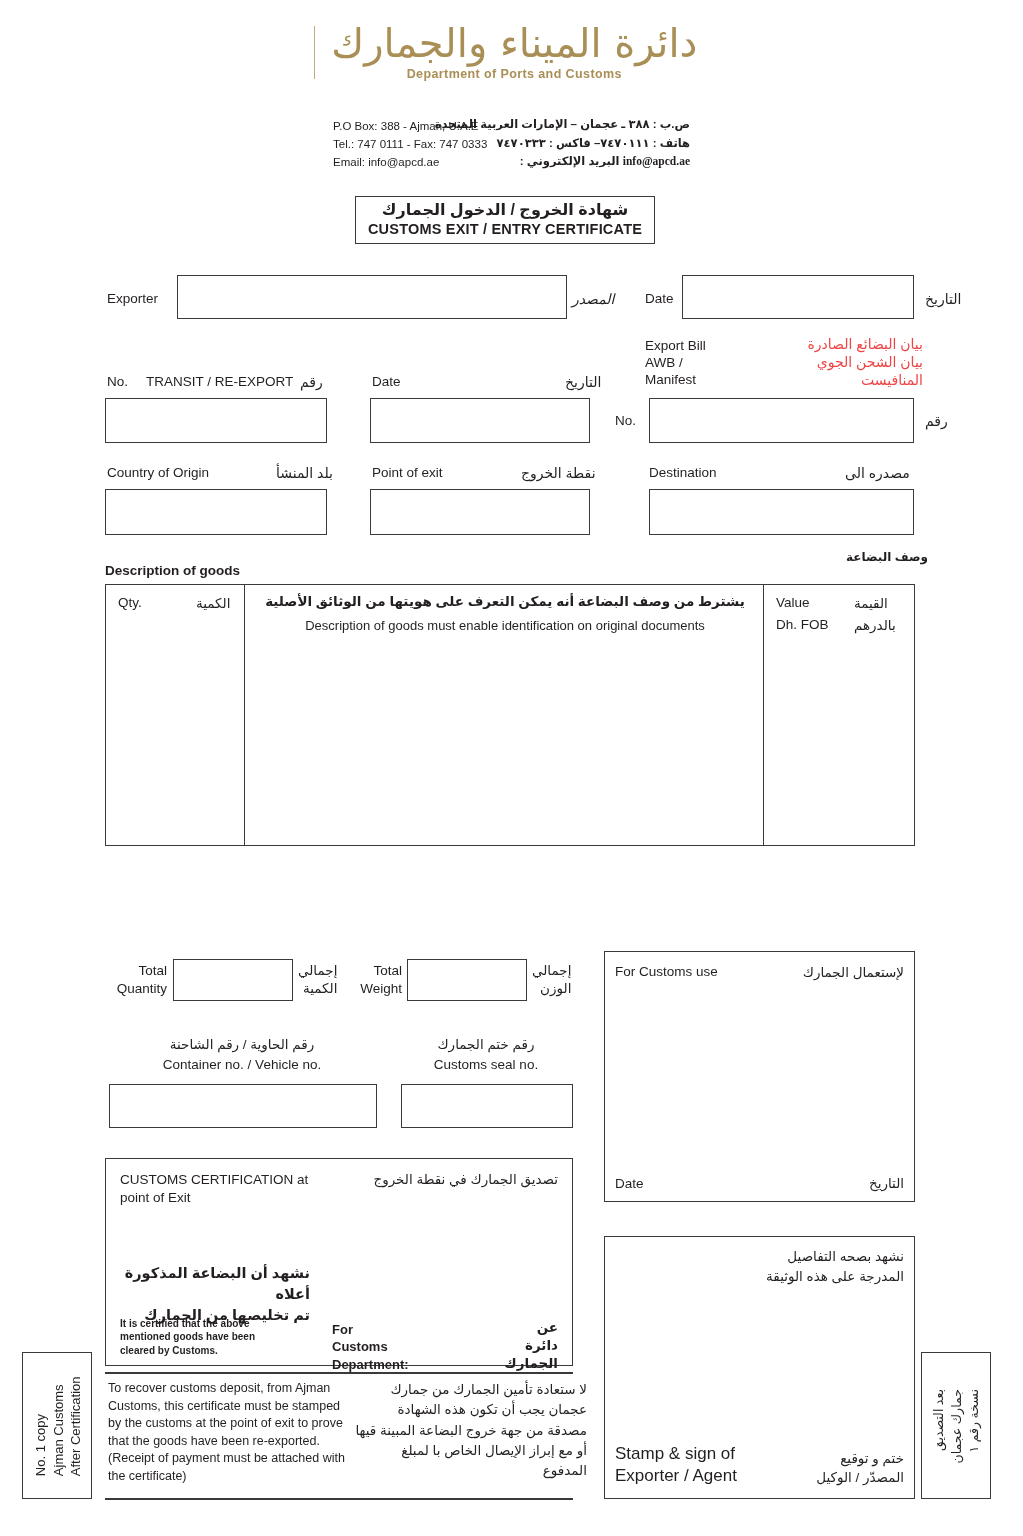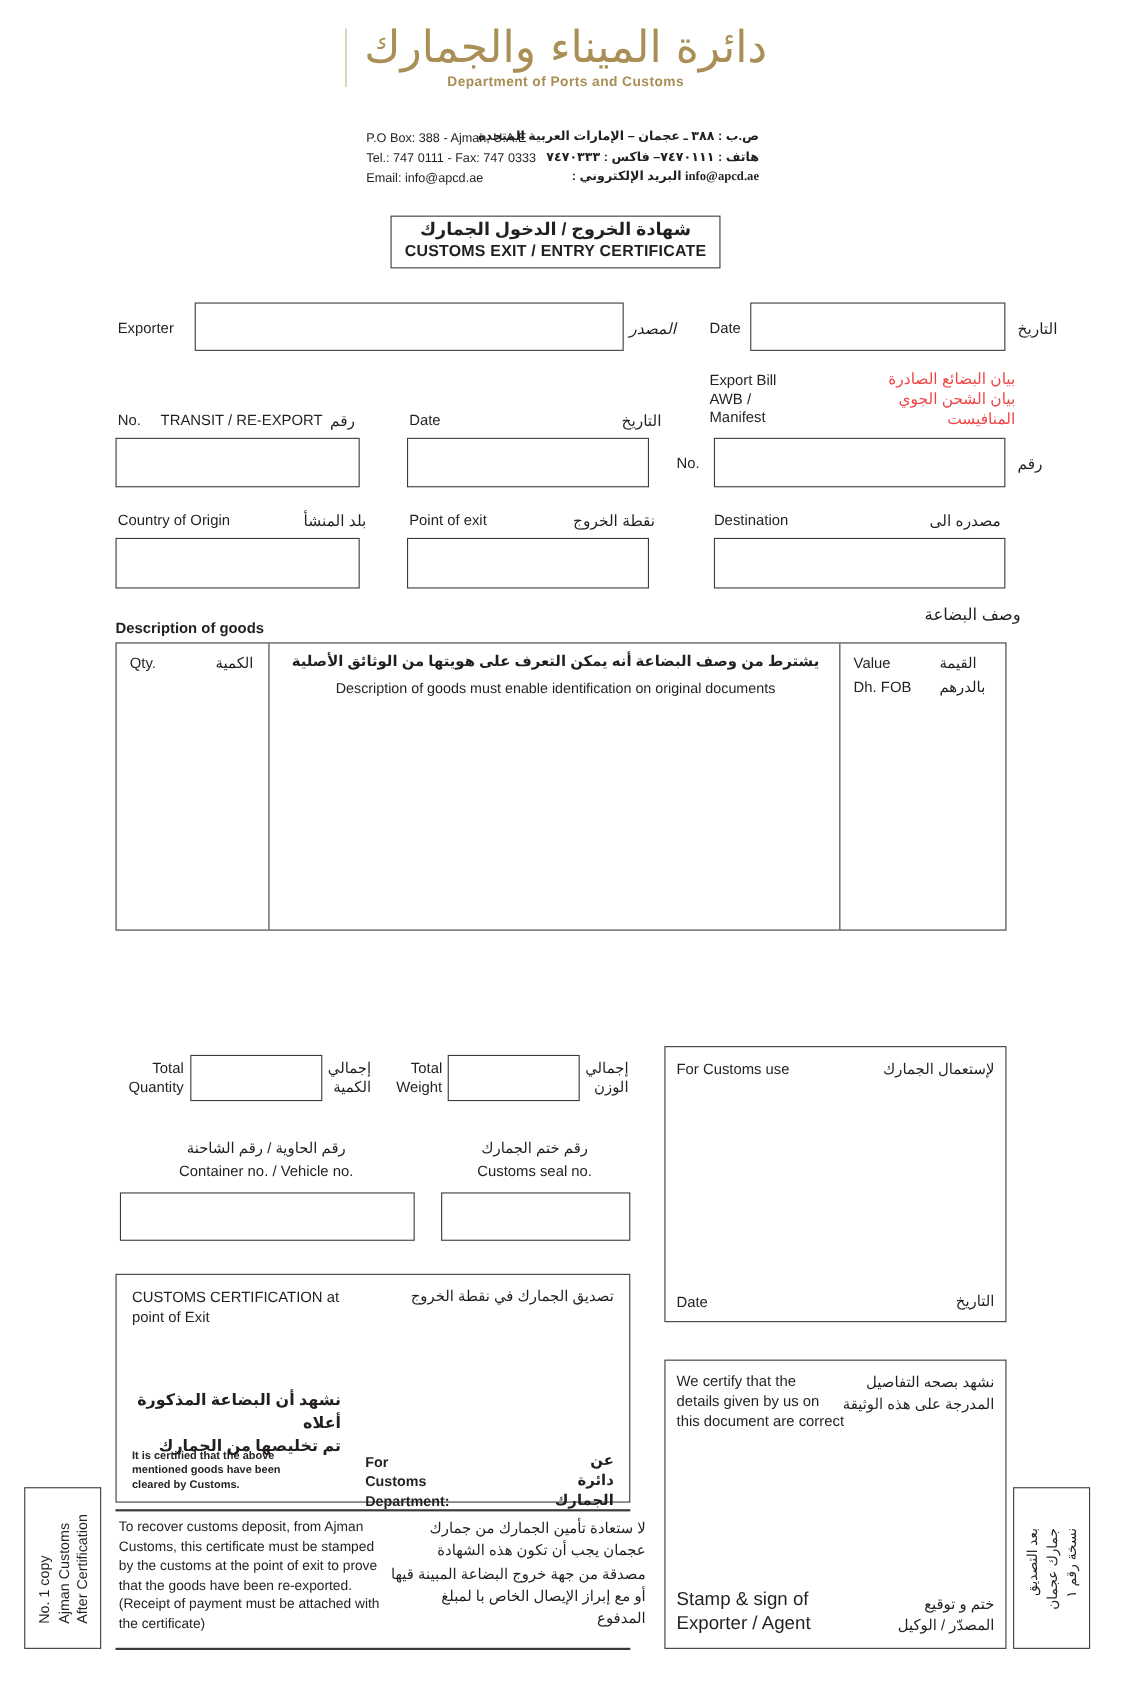--- a/index.html
+++ b/index.html
@@ -197,21 +197,21 @@
 
   <div class="fl-en abs" style="left:372px; top:465px;">Point of exit</div>
   <div class="fl-ar abs" style="left:521px; top:465px;">نقطة الخروج</div>
   <div class="box abs" style="left:370px; top:489px; width:220px; height:46px;"></div>
 
   <div class="fl-en abs" style="left:649px; top:465px;">Destination</div>
   <div class="fl-ar abs" style="left:845px; top:465px;">مصدره الى</div>
   <div class="box abs" style="left:649px; top:489px; width:265px; height:46px;"></div>
 
   <div class="abs" style="left:105px; top:552px; font-size:13.5px; font-weight:bold;margin-top:11px;">Description of goods</div>
-  <div class="abs ar" style="right:95px; top:550px; font-size:15px; font-weight:normal;">وصف البضاعة</div>
+  <div class="abs ar" style="right:95px; top:550px; font-size:12px; font-weight:bold;">وصف البضاعة</div>
 
   <div id="goods-table" class="abs box">
     <div class="vline" style="left:138px;"></div>
     <div class="vline" style="left:657px;"></div>
 
     <div class="abs" style="left:12px; top:10px; font-size:13.5px;">Qty.</div>
     <div class="abs ar" style="left:90px; top:10px; font-size:13.5px;">الكمية</div>
 
     <div class="abs ar" style="left:150px; width:498px; top:8px; text-align:center; font-size:13.5px; font-weight:bold;">يشترط من وصف البضاعة أنه يمكن التعرف على هويتها  من الوثائق الأصلية</div>
     <div class="abs" style="left:150px; width:498px; top:33px; text-align:center; font-size:13px;">Description of goods must enable identification on original documents</div>
@@ -289,25 +289,20 @@
       <div>الجمارك</div>
     </div>
   </div>
 
   <div class="abs" style="left:108px; top:1380px; width:240px; font-size:12.5px; line-height:1.4;">To recover customs deposit, from Ajman Customs, this certificate must be stamped by the customs at the point of exit to prove that the goods have been re-exported. (Receipt of payment must be attached with the certificate)</div>
   <div class="abs ar" style="left:355px; width:232px; top:1380px; font-size:13.5px; line-height:1.5; text-align:right;">لا ستعادة تأمين الجمارك من جمارك عجمان يجب أن تكون هذه الشهادة مصدقة من جهة خروج البضاعة المبينة قيها أو مع إبراز الإيصال الخاص با لمبلغ المدفوع</div>
   <div class="abs" style="left:105px; top:1372px; width:468px; height:1.6px; background:#3a3a3a;"></div>
   <div class="abs" style="left:105px; top:1498px; width:468px; height:1.6px; background:#3a3a3a;"></div>
 
   <div class="box abs" style="left:604px; top:1236px; width:311px; height:263px;">
-    <div class="abs" style="left:10px; top:10px; font-size:13.5px; line-height:1.33;">
-      <div>We certify that the</div>
-      <div>details given by us on</div>
-      <div>this document are correct</div>
-    </div>
     <div class="abs ar" style="right:10px; top:10px; font-size:13.5px; line-height:1.45; text-align:right;">
       <div>نشهد بصحه التفاصيل</div>
       <div>المدرجة على هذه الوثيقة</div>
     </div>
     <div class="abs" style="left:10px; bottom:10px; font-size:17px; line-height:1.33;">
       <div>Stamp &amp; sign of</div>
       <div>Exporter /  Agent</div>
     </div>
     <div class="abs ar" style="right:10px; bottom:10px; font-size:13.5px; line-height:1.4; text-align:right;">
       <div>ختم و توقيع</div>

